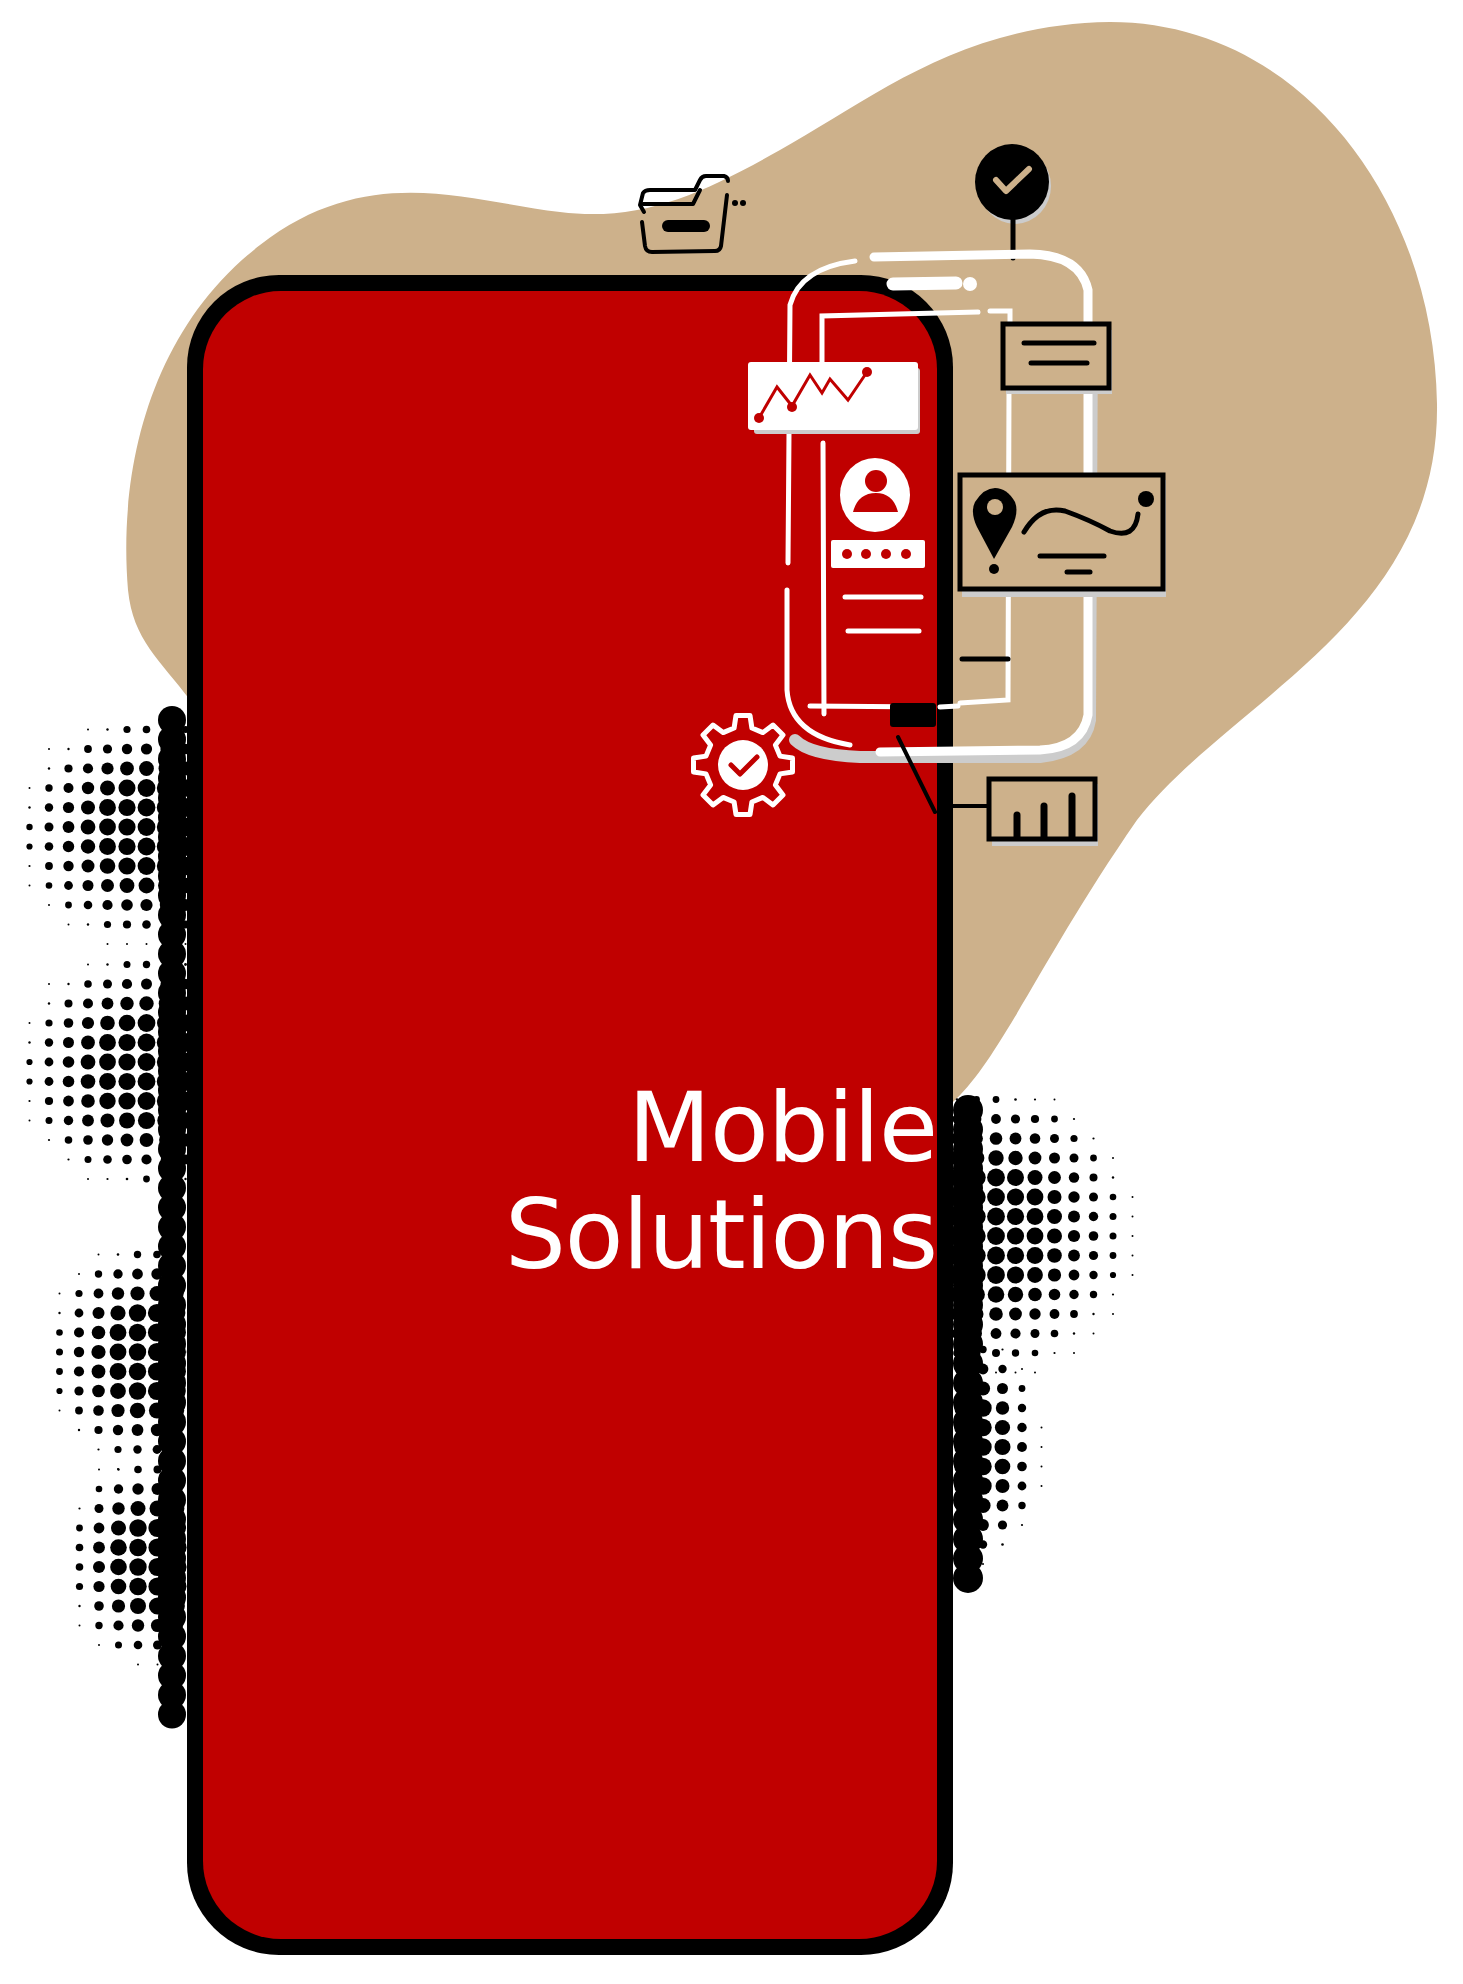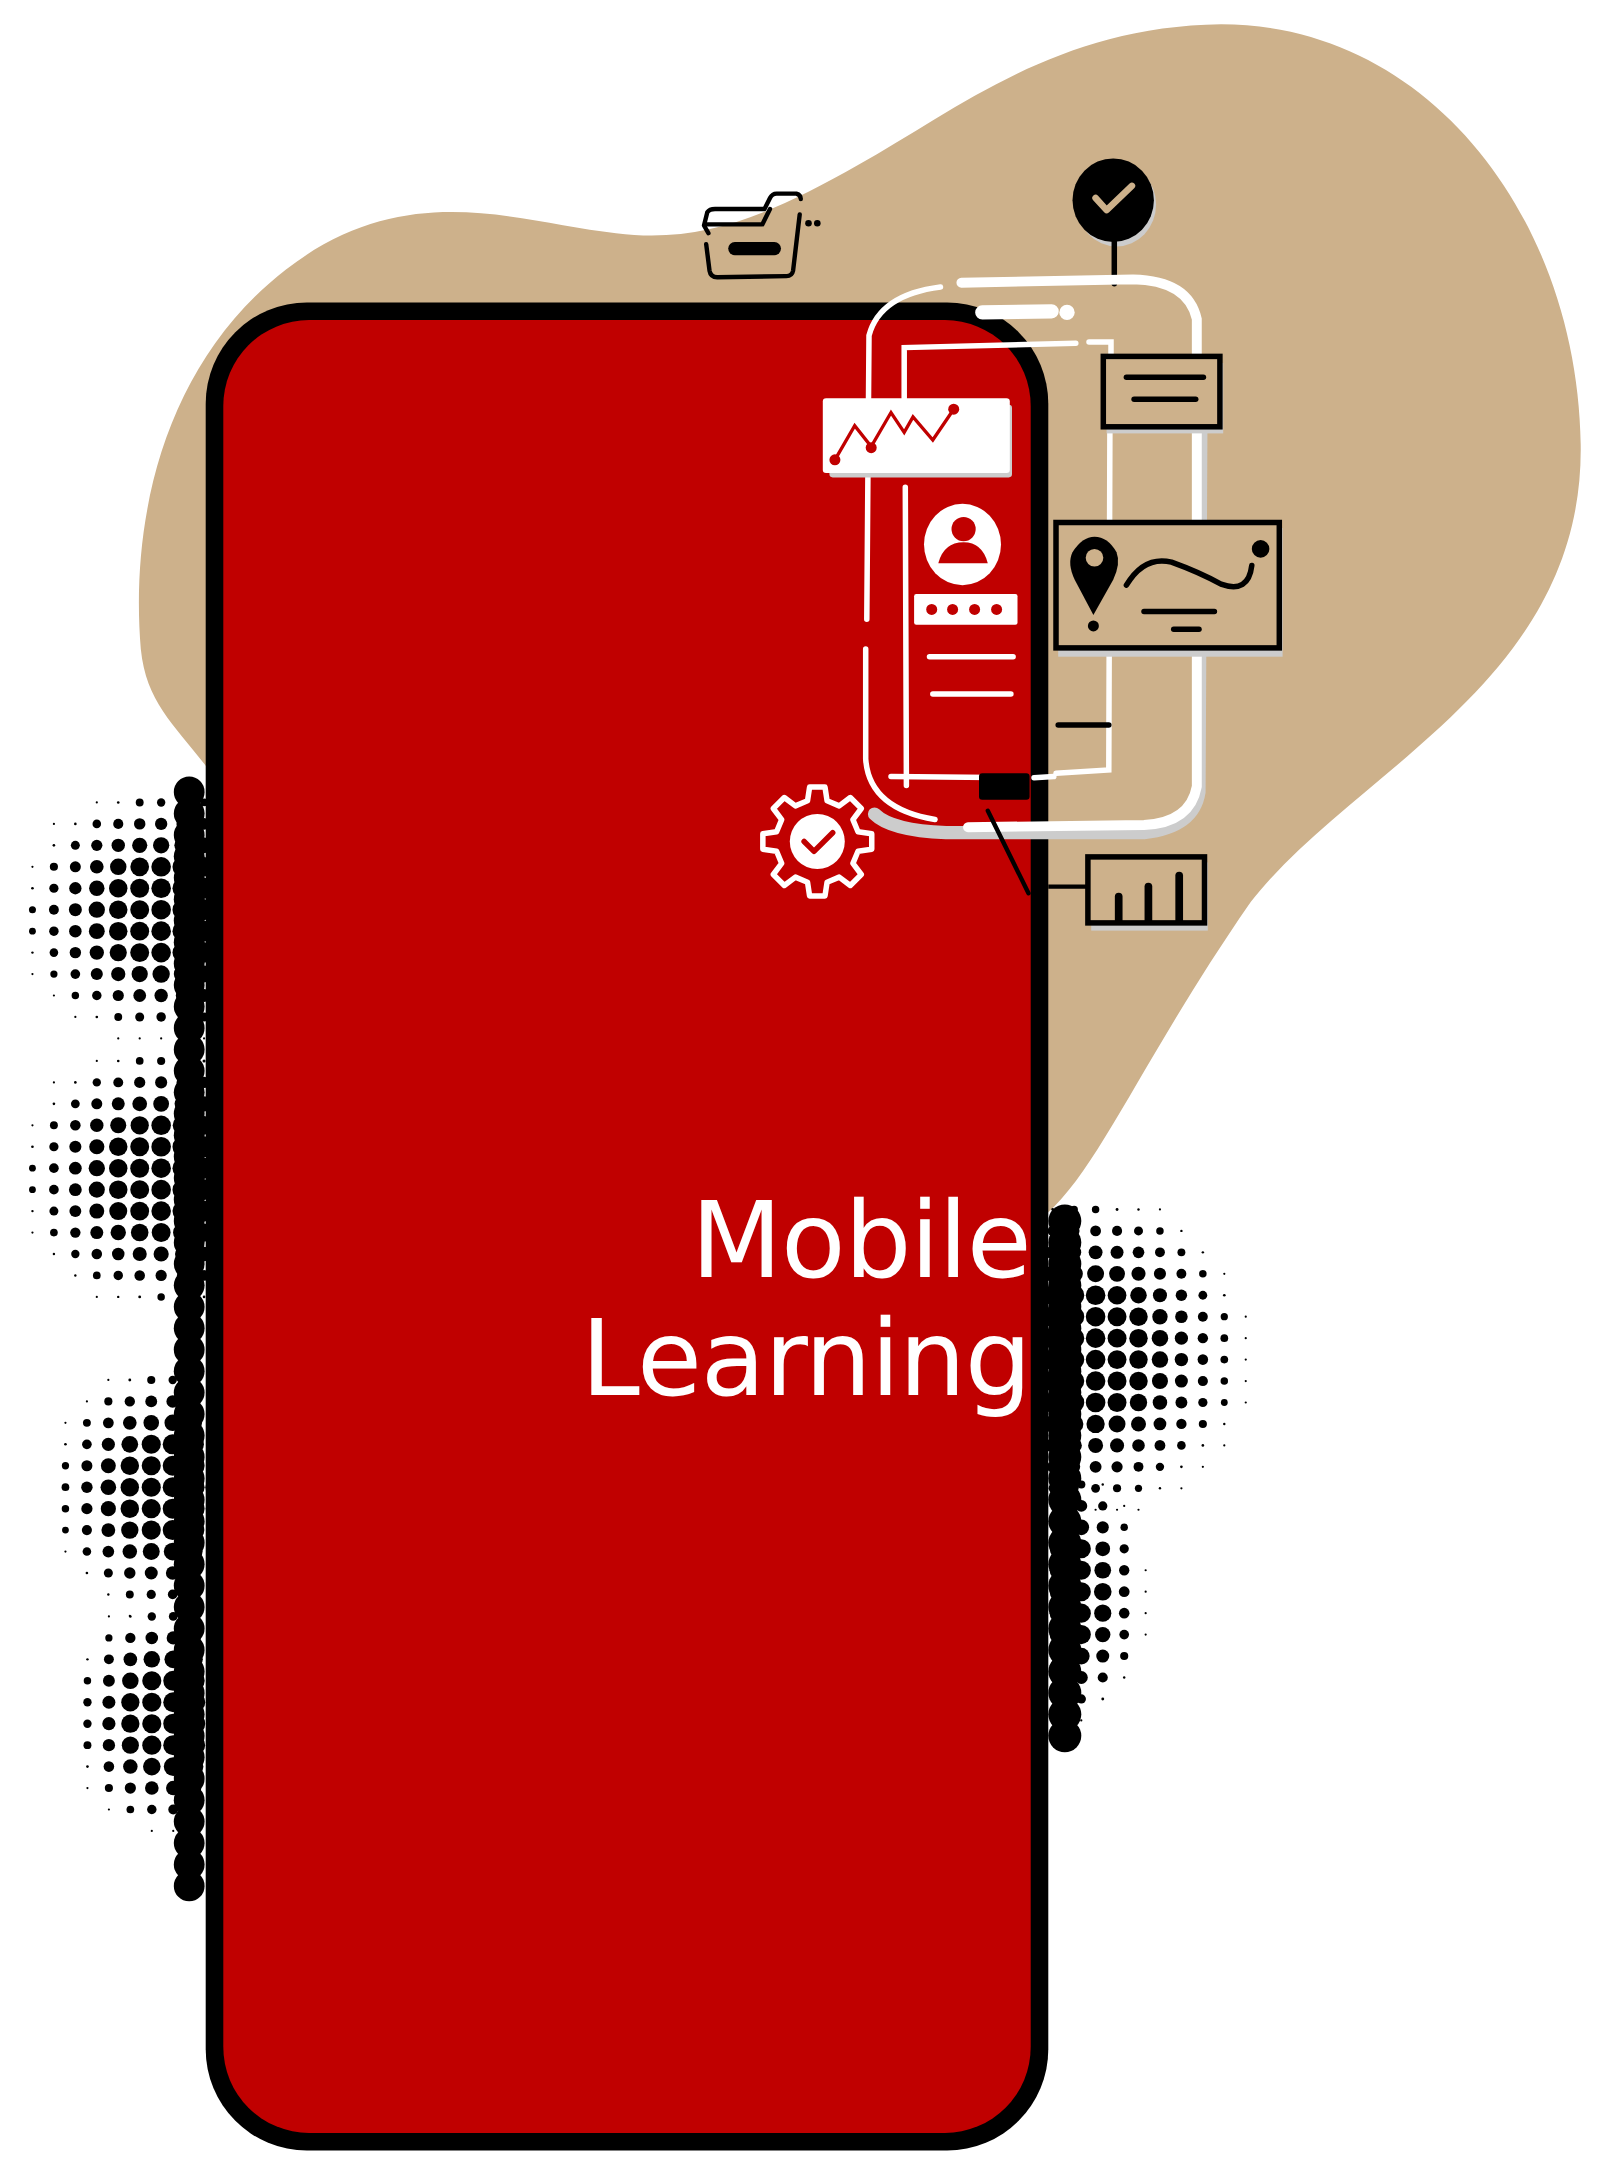--- a/index.html
+++ b/index.html
@@ -722,15 +722,15 @@
       <rect x="992" y="784" width="106" height="62" fill="#CCCCCC"></rect>
       <rect x="989" y="779" width="106" height="60" fill="#CDB18B" stroke="#000" stroke-width="5"></rect>
       <line x1="1017" y1="815" x2="1017" y2="837" stroke="#000" stroke-width="7" stroke-linecap="round"></line>
       <line x1="1044" y1="806" x2="1044" y2="837" stroke="#000" stroke-width="7" stroke-linecap="round"></line>
       <line x1="1072" y1="796" x2="1072" y2="837" stroke="#000" stroke-width="7" stroke-linecap="round"></line>
     </g>
   </svg>
 
   <div class="headline">
     <span>Mobile</span>
-    <span>Learning</span>
+    <span>Solutions</span>
   </div>
 </div>
 
 </body></html>

